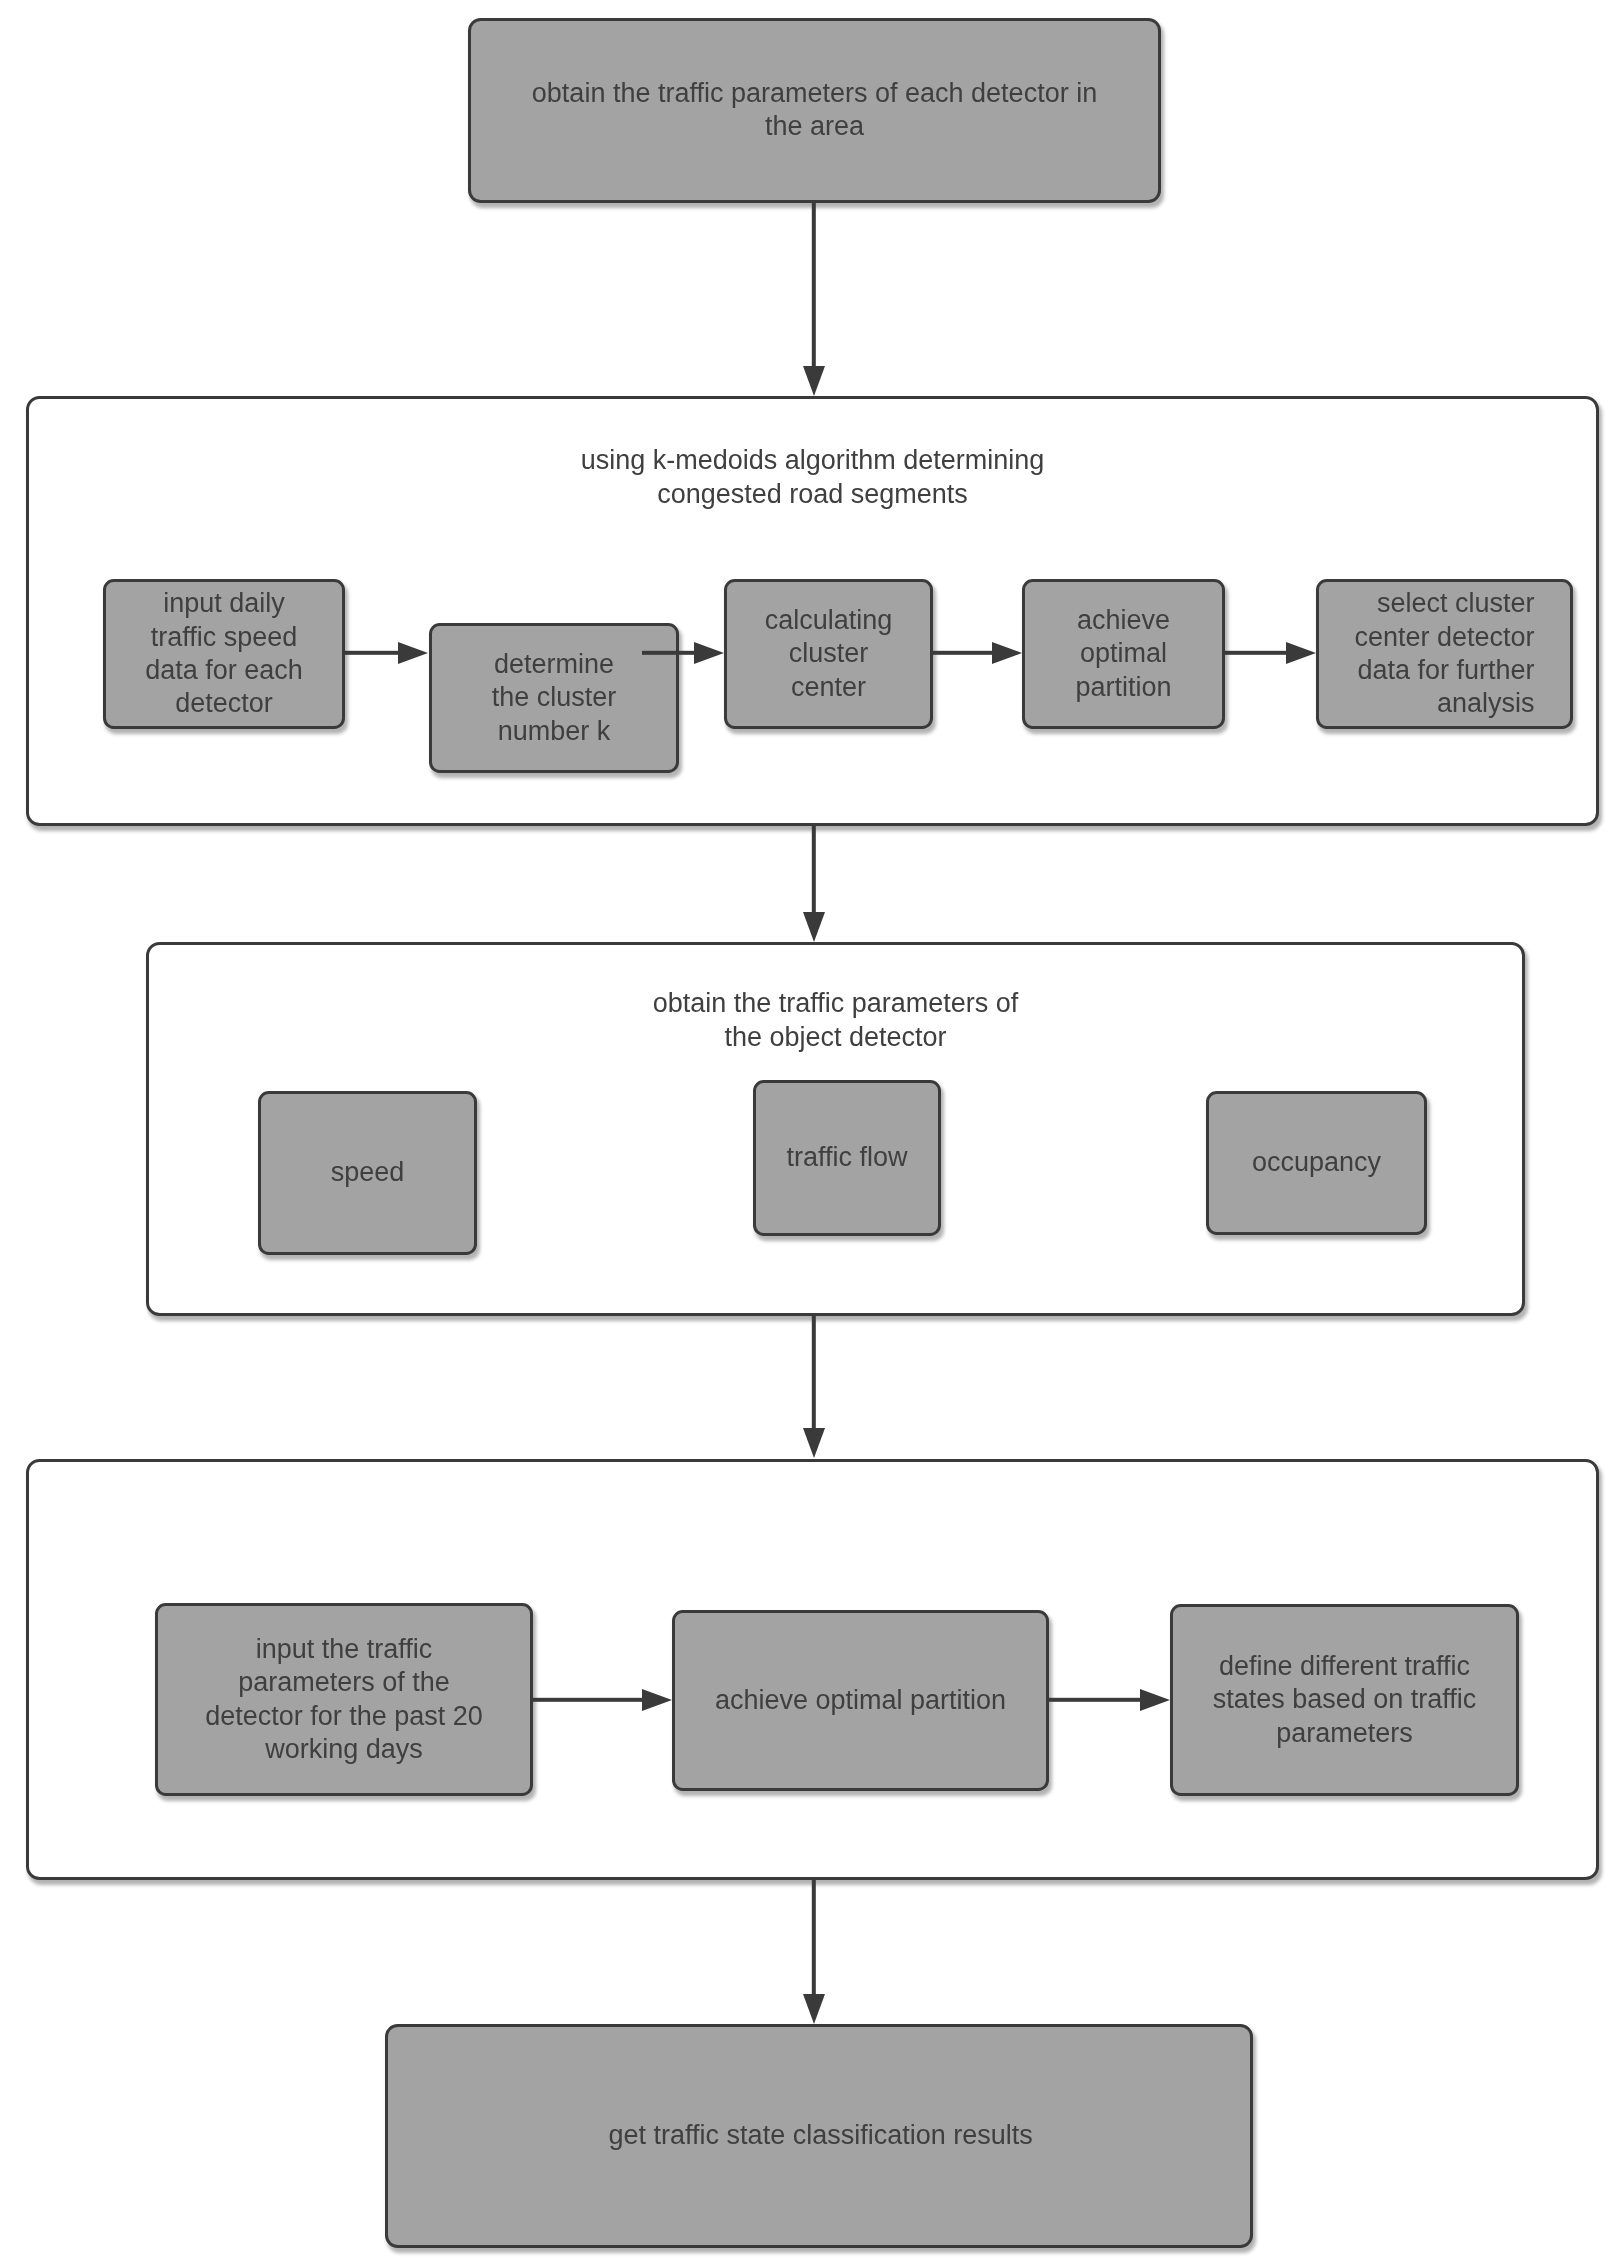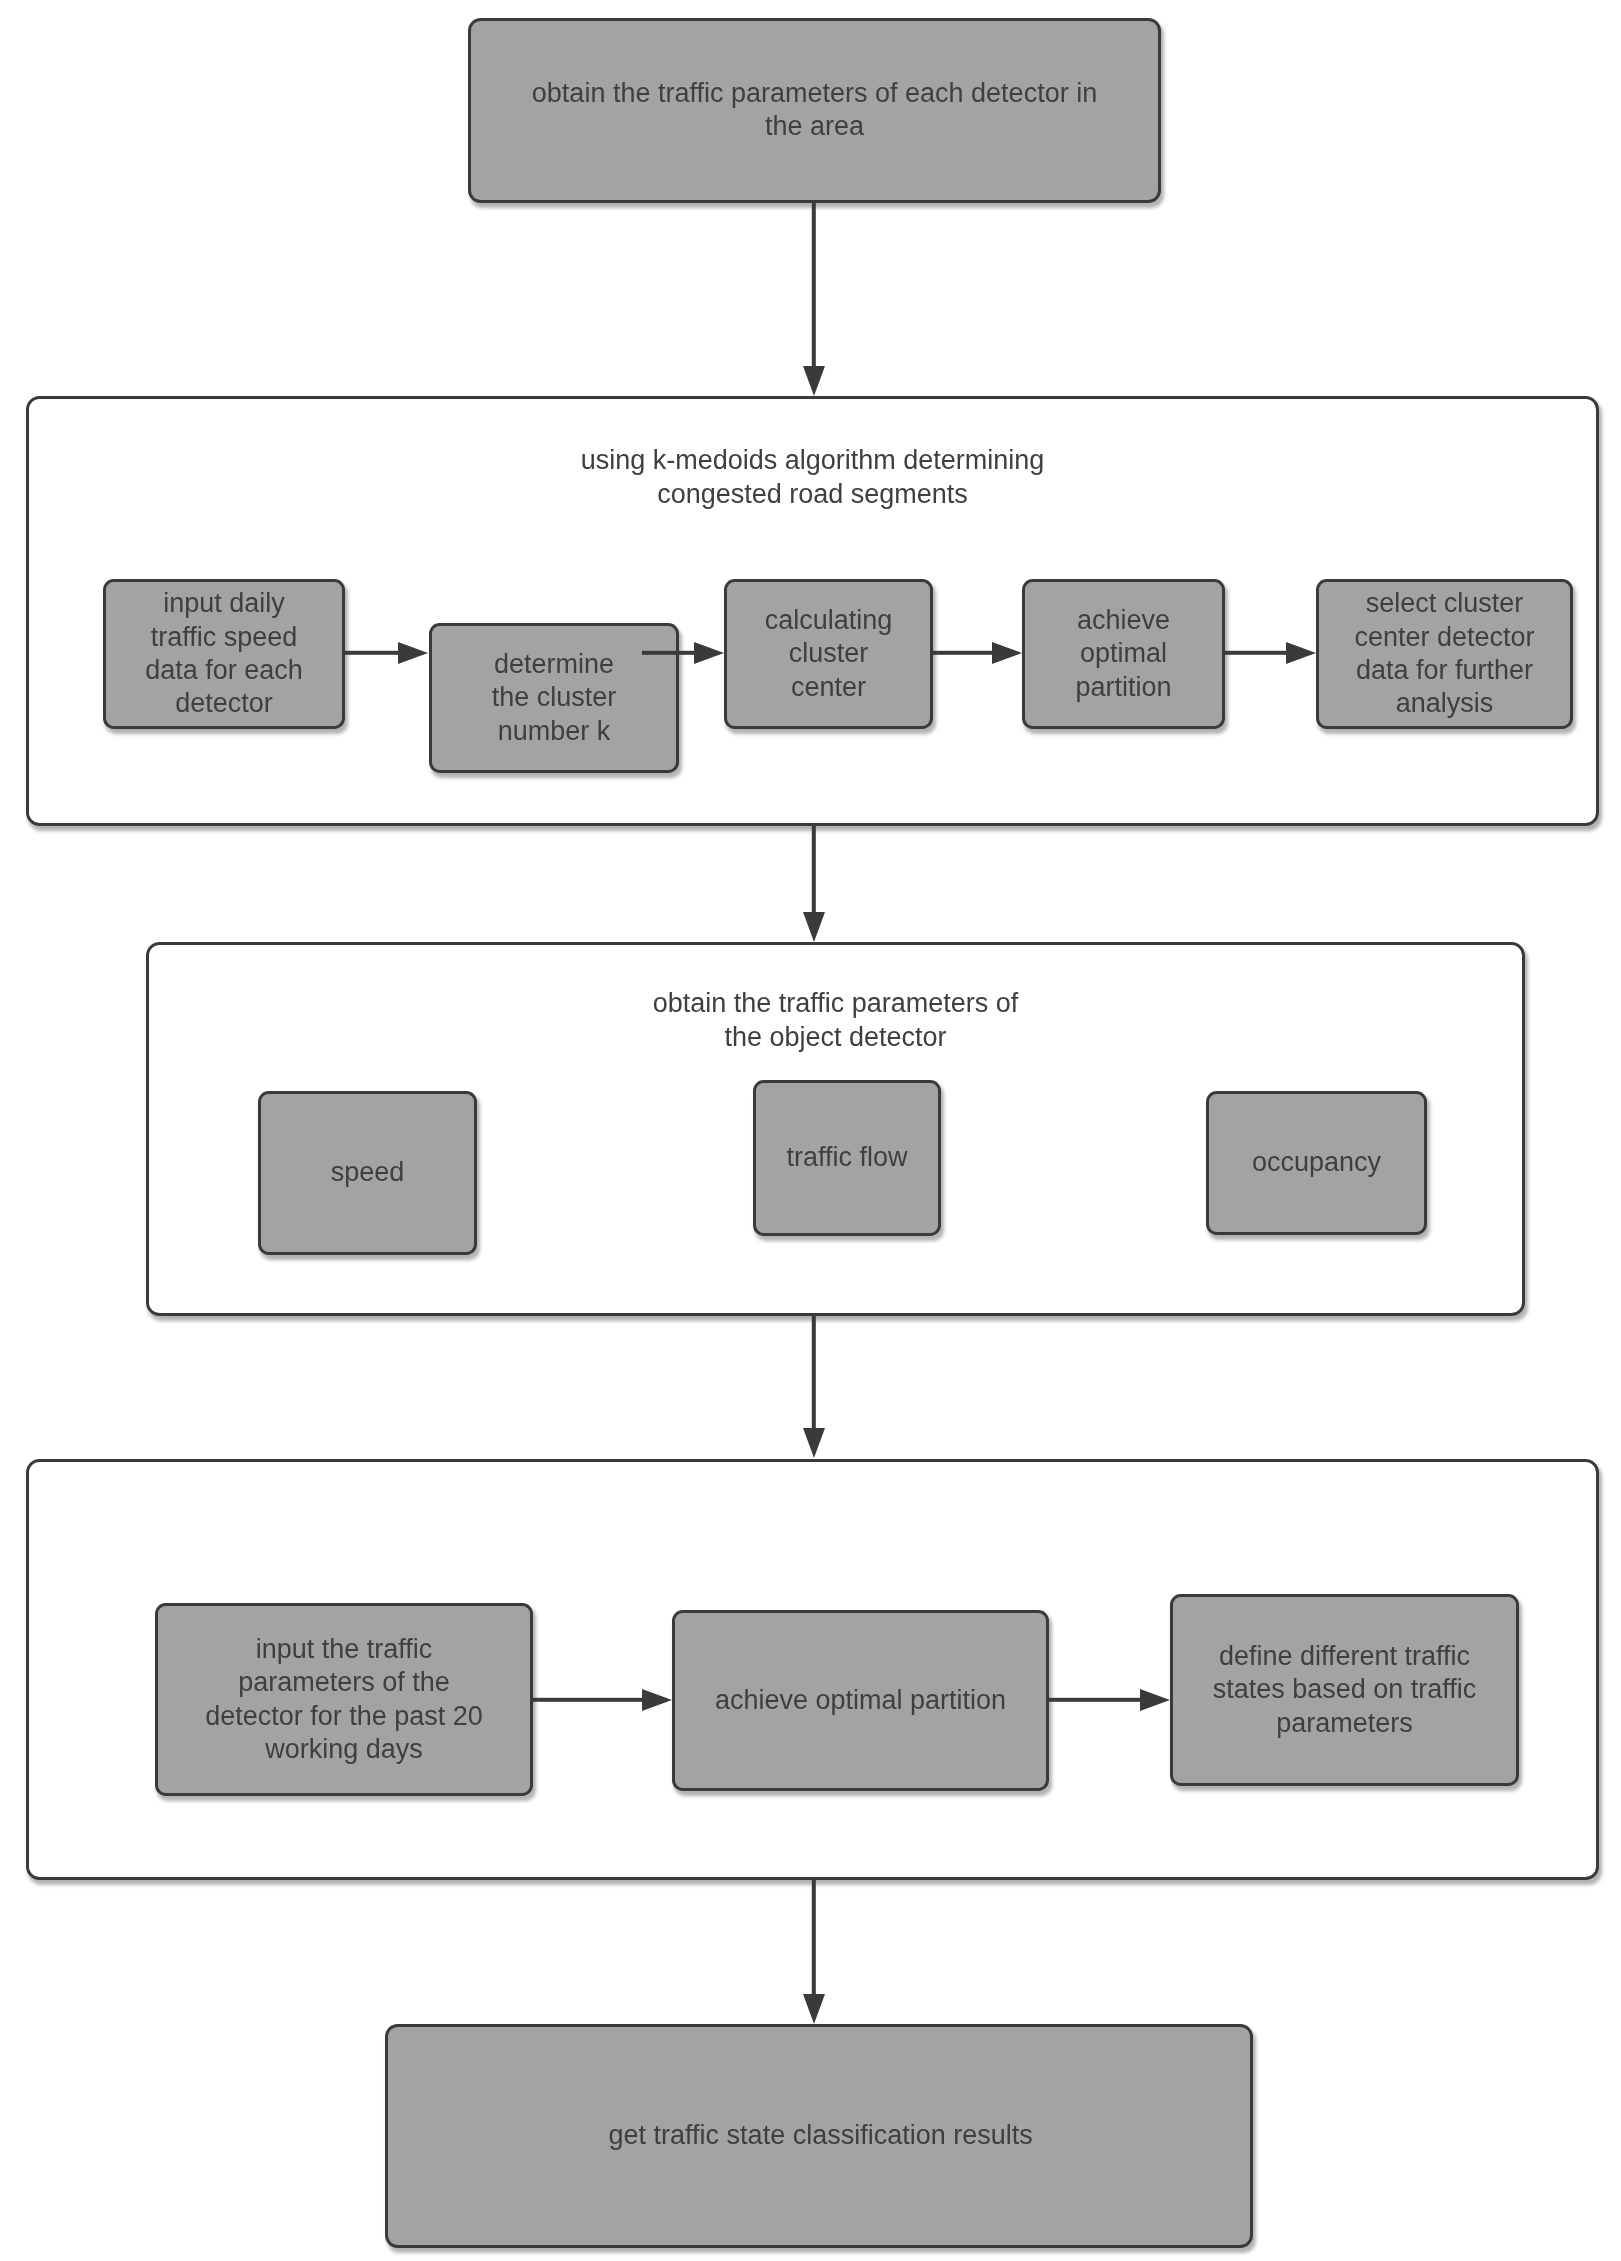--- a/index.html
+++ b/index.html
@@ -82,21 +82,21 @@
 detector</div>
     <div class="node" style="left:400px;top:180px;width:250px;height:150px;margin-top:44px;">determine
 the cluster
 number k</div>
     <div class="node" style="left:695px;top:180px;width:209px;height:150px;">calculating
 cluster
 center</div>
     <div class="node" style="left:993px;top:180px;width:203px;height:150px;">achieve
 optimal
 partition</div>
-    <div class="node" style="left:1287px;top:180px;width:257px;height:150px;">select cluster
+    <div class="node" style="left:1287px;top:180px;width:257px;height:150px;text-align:right;">select cluster
 center detector
 data for further
 analysis</div>
 
     <div class="hline" style="left:315px;top:254px;width:55px;"></div>
     <div class="head-right" style="left:369px;top:254px;"></div>
 
     <div class="hline" style="left:613px;top:254px;width:53px;"></div>
     <div class="head-right" style="left:665px;top:254px;"></div>
 
@@ -122,21 +122,21 @@
   <div class="vline" style="left:814px;top:1316px;height:113px;"></div>
   <div class="head-down" style="left:814px;top:1428px;"></div>
 
   <div class="section" style="left:26px;top:1459px;width:1573px;height:421px;">
 
     <div class="node" style="left:126px;top:141px;width:378px;height:193px;">input the traffic
 parameters of the
 detector for the past 20
 working days</div>
     <div class="node" style="left:643px;top:148px;width:377px;height:181px;">achieve optimal partition</div>
-    <div class="node" style="left:1141px;top:132px;width:349px;height:192px;">define different traffic
+    <div class="node" style="left:1141px;top:142px;width:349px;height:192px;">define different traffic
 states based on traffic
 parameters</div>
 
     <div class="hline" style="left:503px;top:238px;width:110px;"></div>
     <div class="head-right" style="left:613px;top:238px;"></div>
 
     <div class="hline" style="left:1020px;top:238px;width:91px;"></div>
     <div class="head-right" style="left:1111px;top:238px;"></div>
   </div>
 

